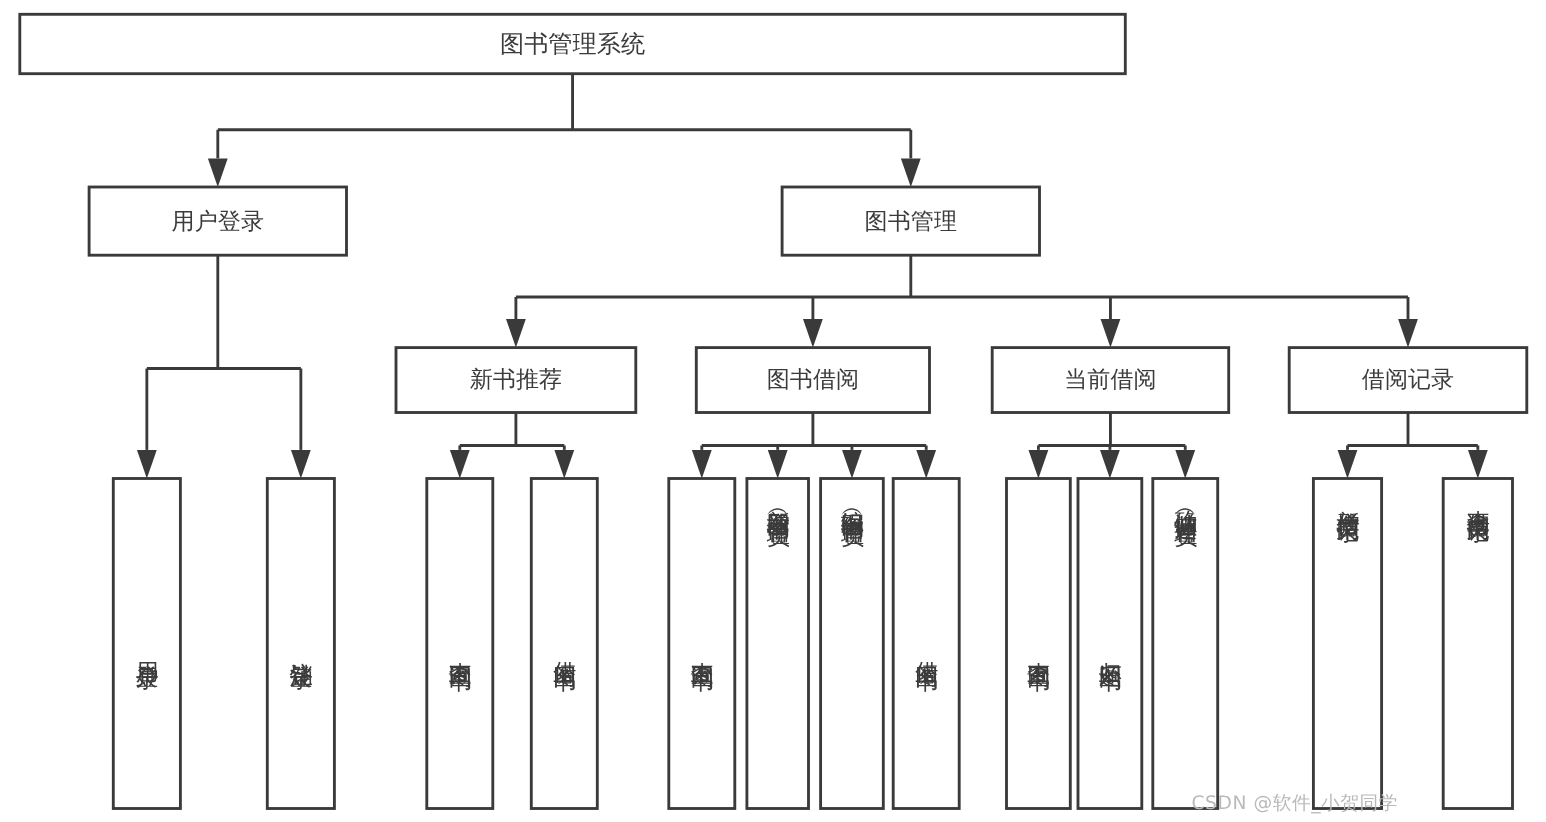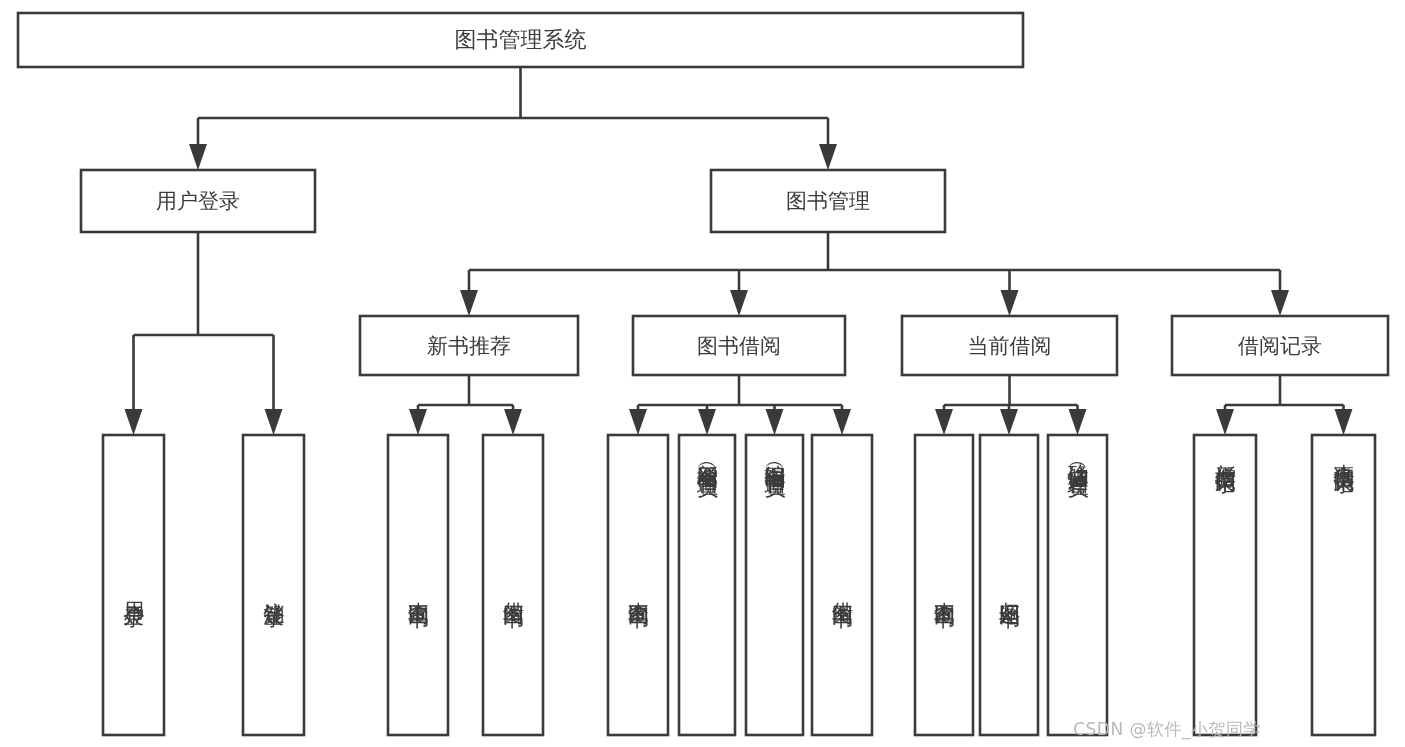--- a/index.html
+++ b/index.html
@@ -70,21 +70,21 @@
     text-orientation: upright;
     font-family: "DejaVu Sans", "Liberation Sans", sans-serif;
     font-size: 21px;
     line-height: 1.28;
     letter-spacing: 2px;
     color: #3b3b3b;
     white-space: nowrap;
   }
   .watermark {
     position: absolute;
-    right: 20px;
+    right: 10px;
     bottom: 6px;
     font-family: "DejaVu Sans", "Liberation Sans", sans-serif;
     font-size: 17px;
     color: #b9b9b9;
     letter-spacing: 0.5px;
     user-select: none;
   }
 </style>
 </head>
 <body>

